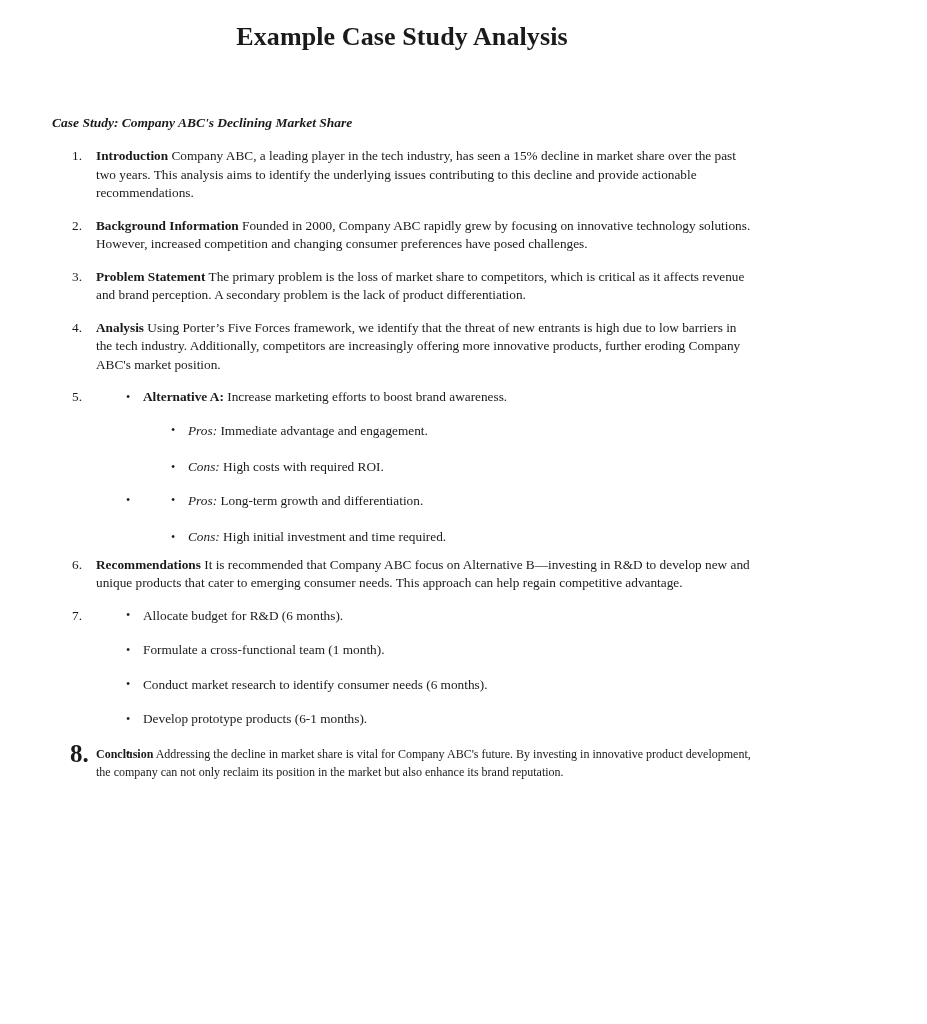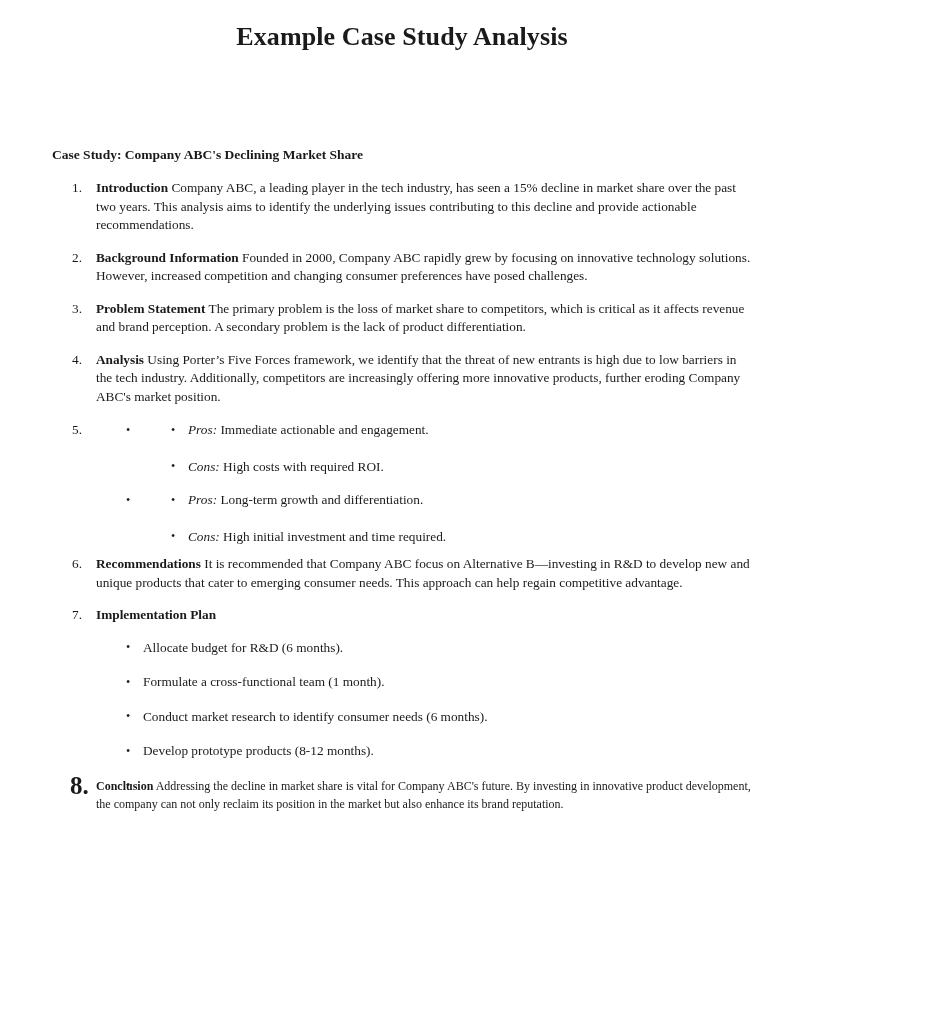--- a/index.html
+++ b/index.html
@@ -31,22 +31,23 @@
     font-size: 26px;
     font-weight: bold;
     text-align: center;
     line-height: 1.15;
     margin: 0 0 0 0;
     letter-spacing: 0.1px;
   }
   .section-heading {
     font-size: 13.5px;
     font-weight: bold;
-    margin: 94px 0 0 0;
+    margin: 62px 0 0 0;
     line-height: 1.3;
+    font-style: italic;
   }
 
   
   ol.main-list {
     list-style: none;
     margin: 16px 0 0 0;
     padding: 0;
   }
   ol.main-list > li {
     position: relative;
@@ -158,25 +159,26 @@
         <span class="num">4.</span>
         <span class="li-text"><span class="lead">Analysis</span><span class="plain"> Using Porter’s Five Forces framework, we identify that the threat of new entrants is high due to low barriers in the tech industry. Additionally, competitors are increasingly offering more innovative products, further eroding Company ABC's market position.</span></span>
       </li>
 
       <li class="alt-item">
         <span class="num">5.</span>
 
         <ul class="bullets">
           <li class="no-gap">
             <span class="bul">•</span>
+            <span><span class="lead">Alternative A:</span><span class="plain"> Increase marketing efforts to boost brand awareness.</span></span>
 
             <ul class="subbullets">
               <li>
                 <span class="bul">•</span>
-                <span><span class="ital">Pros:</span><span> Immediate actionable and engagement.</span></span>
+                <span><span class="ital">Pros:</span><span> Immediate advantage and engagement.</span></span>
               </li>
               <li>
                 <span class="bul">•</span>
                 <span><span class="ital">Cons:</span><span> High costs with required ROI.</span></span>
               </li>
             </ul>
           </li>
 
           <li class="no-gap">
             <span class="bul">•</span>
@@ -195,38 +197,37 @@
         </ul>
       </li>
 
       <li>
         <span class="num">6.</span>
         <span class="li-text"><span class="lead">Recommendations</span><span class="plain"> It is recommended that Company ABC focus on Alternative B—investing in R&amp;D to develop new and unique products that cater to emerging consumer needs. This approach can help regain competitive advantage.</span></span>
       </li>
 
       <li class="alt-item">
         <span class="num">7.</span>
-        <span class="li-text"><span class="lead">Implementation Plan</span></span>
 
         <ul class="bullets tight">
           <li>
             <span class="bul">•</span>
             <span>Allocate budget for R&amp;D (6 months).</span>
           </li>
           <li>
             <span class="bul">•</span>
             <span>Formulate a cross-functional team (1 month).</span>
           </li>
           <li>
             <span class="bul">•</span>
             <span>Conduct market research to identify consumer needs (6 months).</span>
           </li>
           <li>
             <span class="bul">•</span>
-            <span>Develop prototype products (8-12 months).</span>
+            <span>Develop prototype products (6-1 months).</span>
           </li>
           <li>
             <span class="bul">•</span>
           </li>
         </ul>
       </li>
 
       <li class="big-num">
         <span class="num">8.</span>
         <span class="li-text"><span class="lead">Conclusion</span><span class="plain"> Addressing the decline in market share is vital for Company ABC's future. By investing in innovative product development, the company can not only reclaim its position in the market but also enhance its brand reputation.</span></span>

